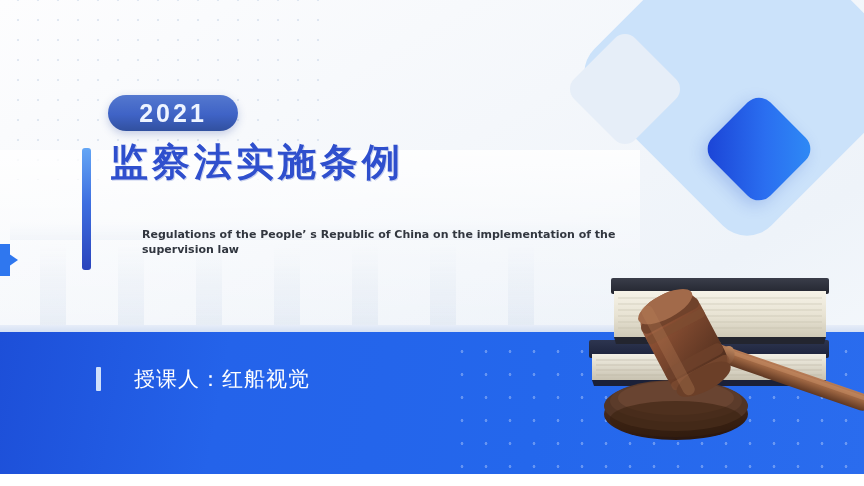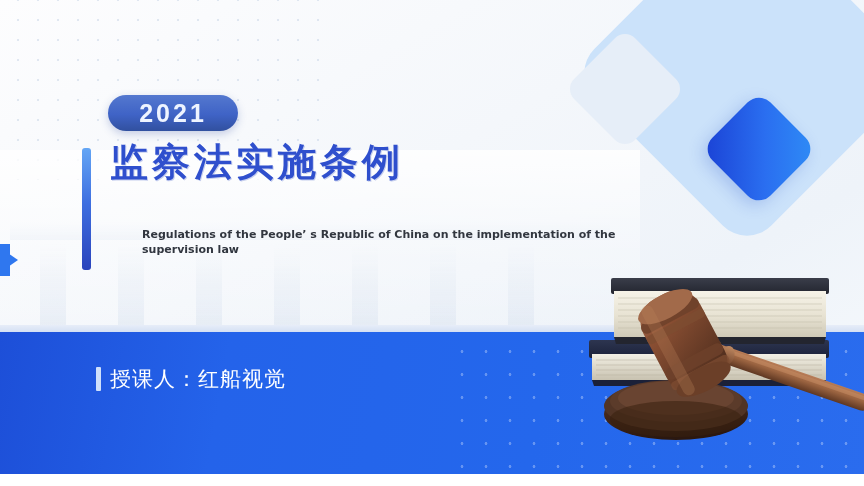--- a/index.html
+++ b/index.html
@@ -194,20 +194,21 @@
     width: 5px; height: 24px;
     background: #cfe0fb;
     border-radius: 1px;
   }
   .presenter-text {
     font-family: "DejaVu Sans", "Liberation Sans", sans-serif;
     font-size: 21px;
     color: #ffffff;
     letter-spacing: 1px;
     white-space: nowrap;
+    margin-left: 24px;
   }
 
   
   .photo {
     position: absolute;
     left: 556px; top: 262px;
     width: 308px; height: 224px;
     z-index: 5;
   }
 </style>

